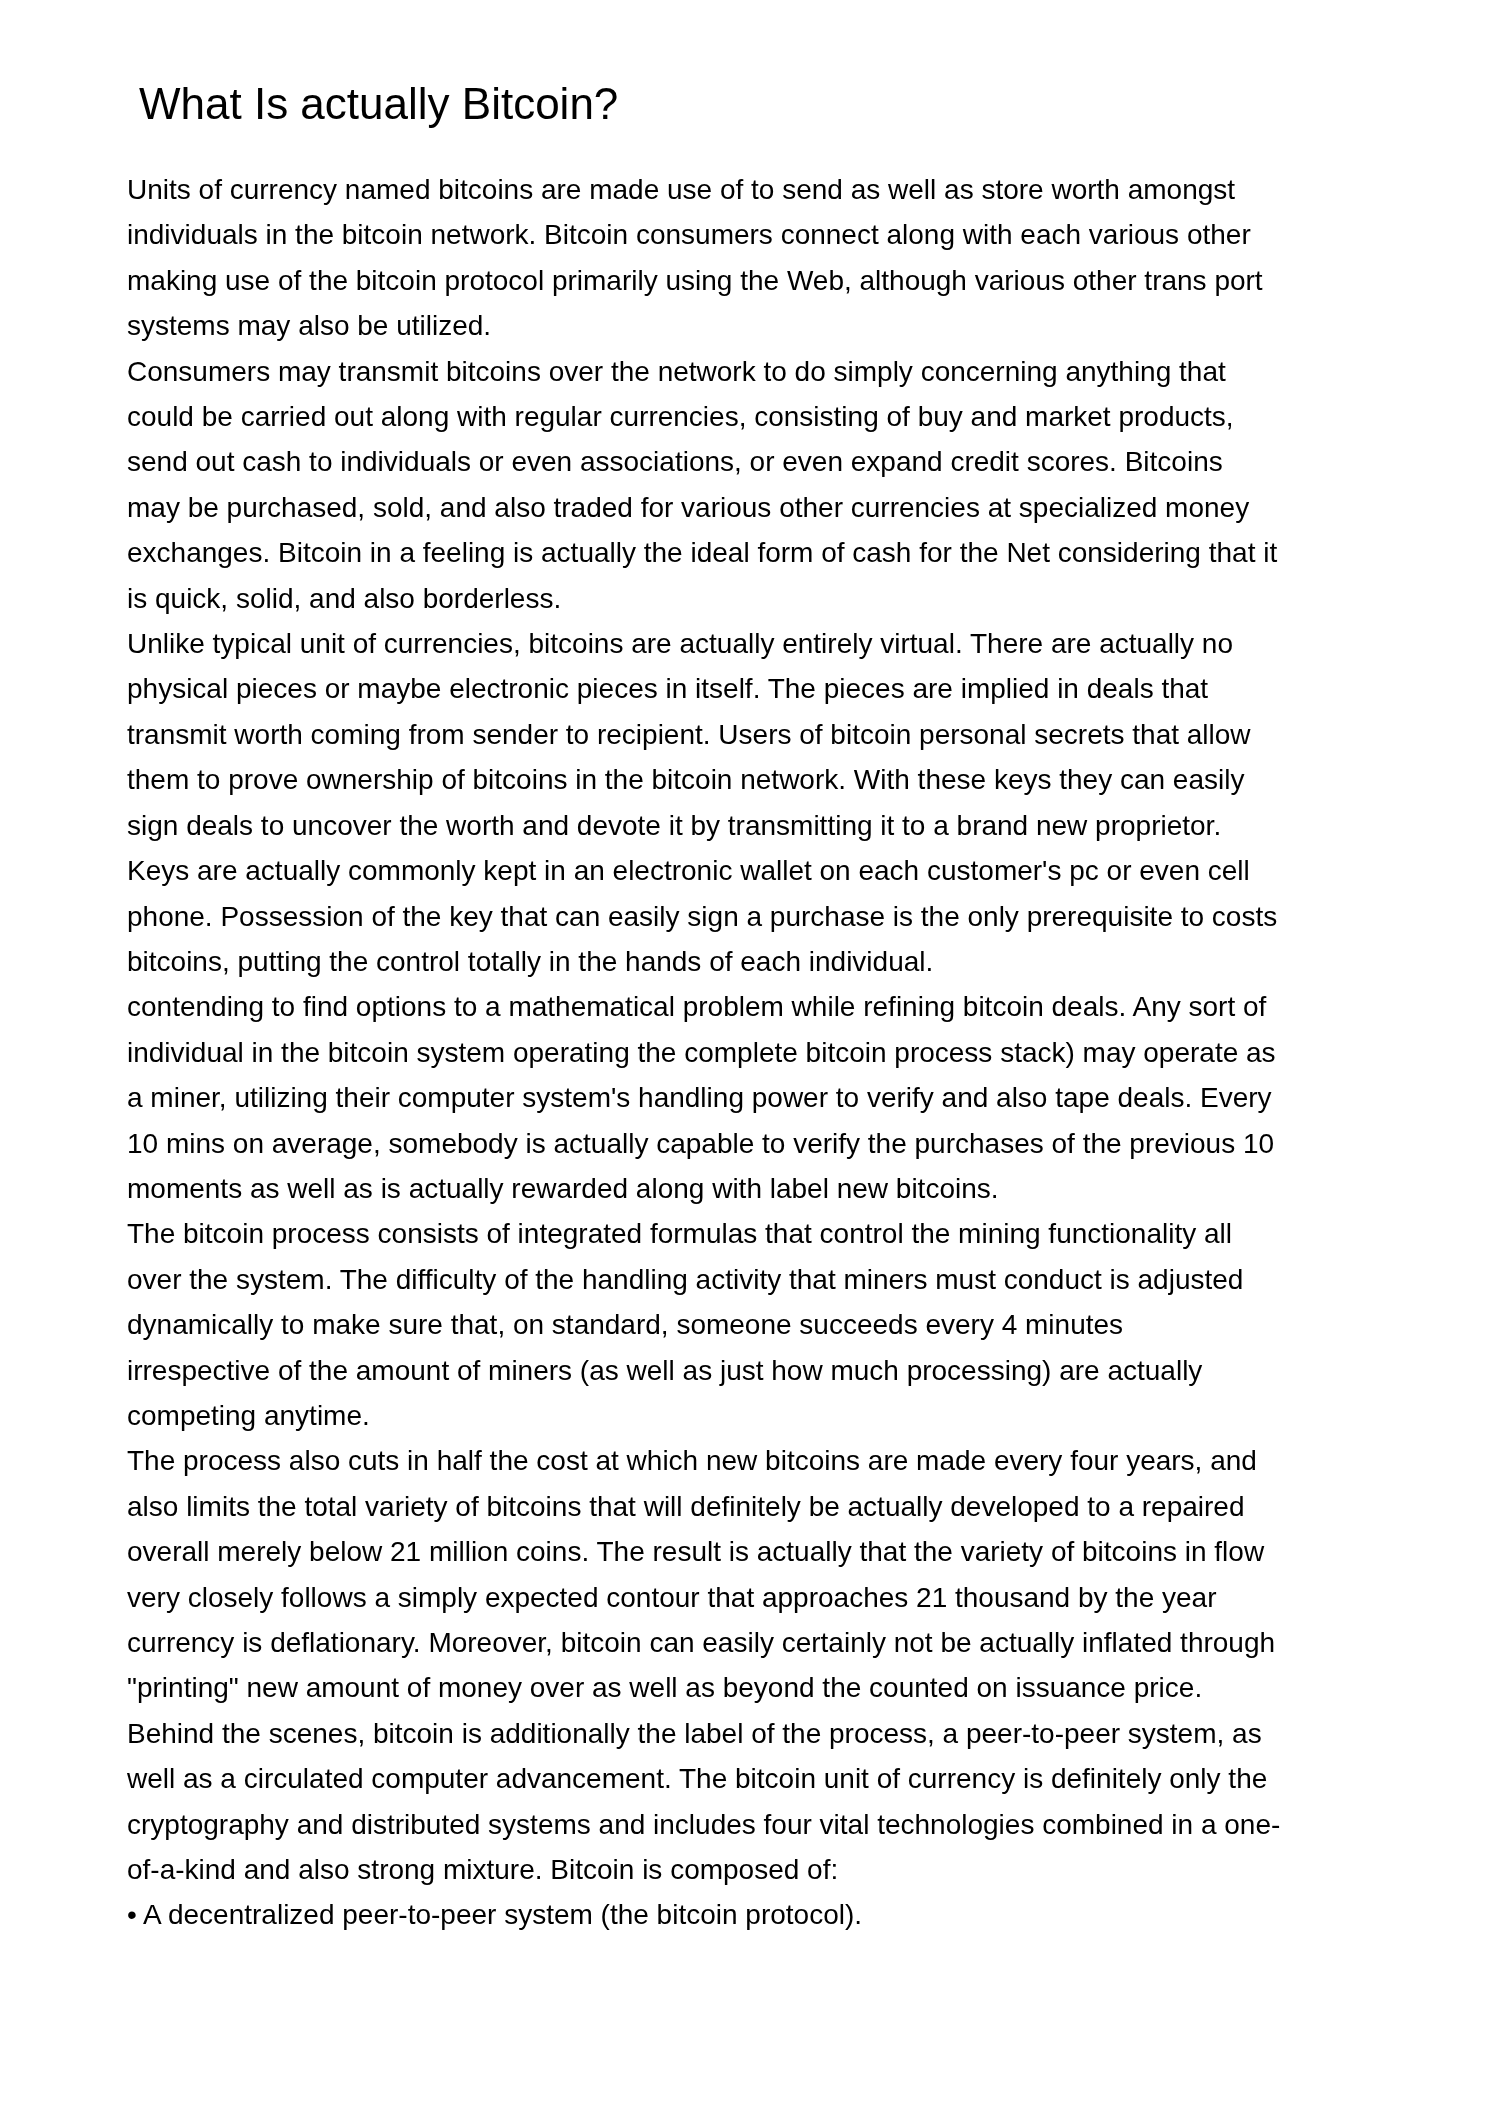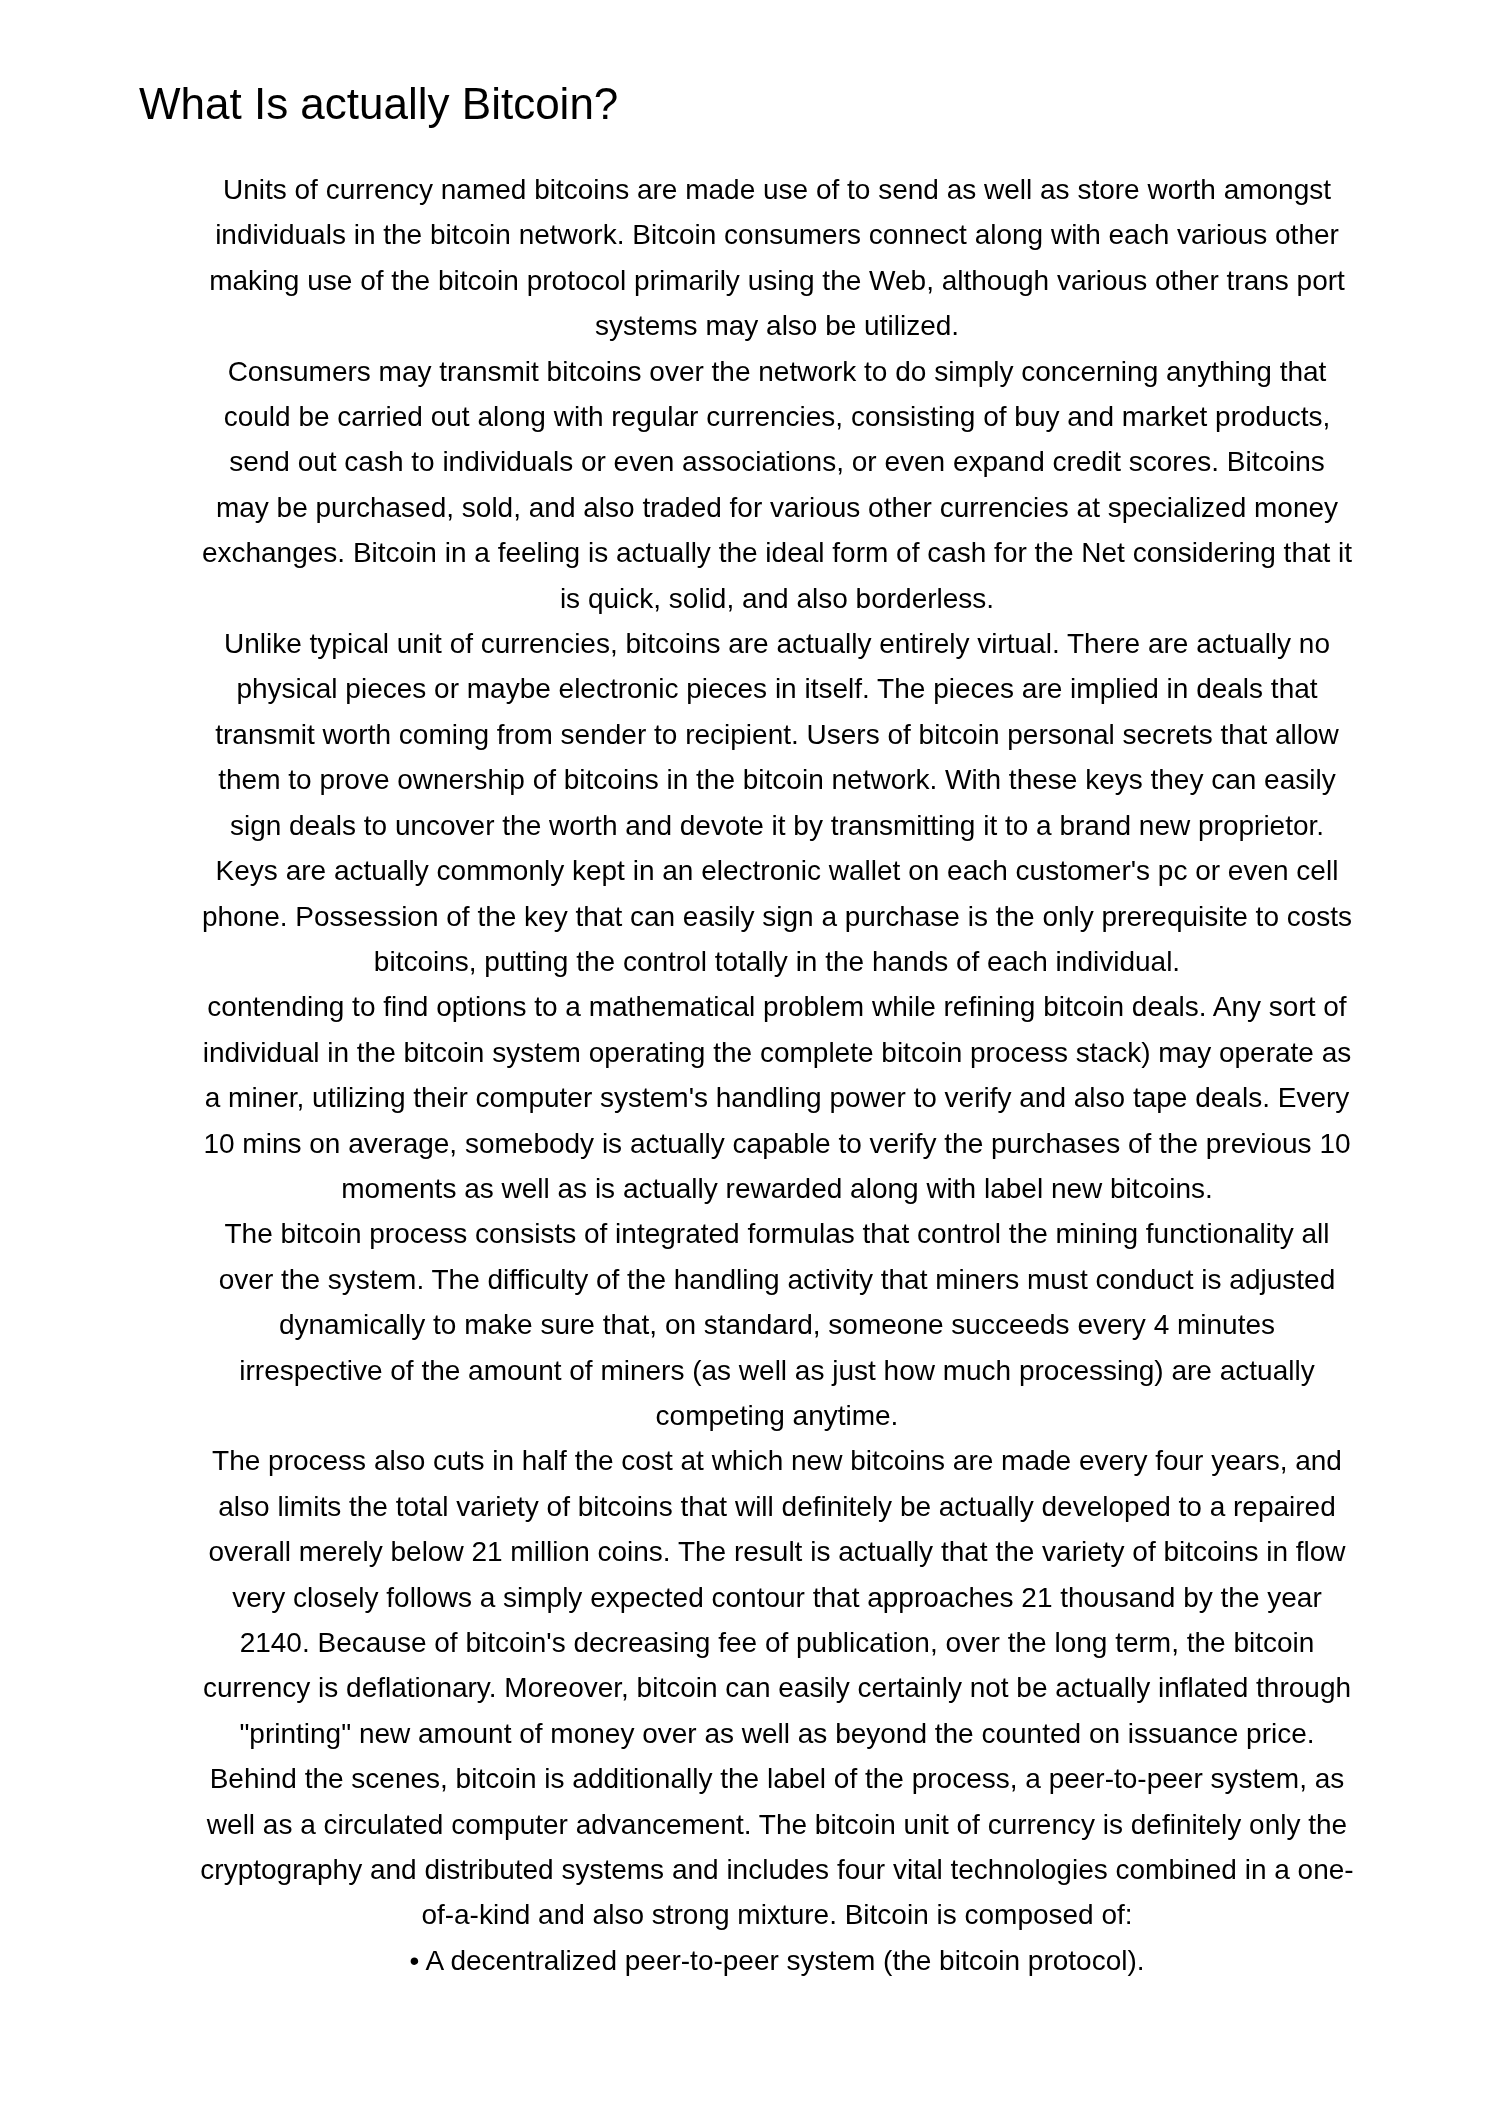--- a/index.html
+++ b/index.html
@@ -38,21 +38,20 @@
       width: 1300px;
       font-size: 28px;
       line-height: 45.4px;
     }
     .para {
       margin: 0;
     }
     .line {
       display: block;
       white-space: nowrap;
-      text-align: center;
     }
   </style>
 </head>
 <body>
 
 <div class="page">
   <h1 class="title">What Is actually Bitcoin?</h1>
 
   <div class="body">
     <p class="para">
@@ -91,21 +90,20 @@
       <span class="line">over the system. The difficulty of the handling activity that miners must conduct is adjusted</span>
       <span class="line">dynamically to make sure that, on standard, someone succeeds every 4 minutes</span>
       <span class="line">irrespective of the amount of miners (as well as just how much processing) are actually</span>
       <span class="line">competing anytime.</span>
     </p>
     <p class="para">
       <span class="line">The process also cuts in half the cost at which new bitcoins are made every four years, and</span>
       <span class="line">also limits the total variety of bitcoins that will definitely be actually developed to a repaired</span>
       <span class="line">overall merely below 21 million coins. The result is actually that the variety of bitcoins in flow</span>
       <span class="line">very closely follows a simply expected contour that approaches 21 thousand by the year</span>
-      <span class="line">2140. Because of bitcoin's decreasing fee of publication, over the long term, the bitcoin</span>
       <span class="line">currency is deflationary. Moreover, bitcoin can easily certainly not be actually inflated through</span>
       <span class="line">"printing" new amount of money over as well as beyond the counted on issuance price.</span>
     </p>
     <p class="para">
       <span class="line">Behind the scenes, bitcoin is additionally the label of the process, a peer-to-peer system, as</span>
       <span class="line">well as a circulated computer advancement. The bitcoin unit of currency is definitely only the</span>
       <span class="line">cryptography and distributed systems and includes four vital technologies combined in a one-</span>
       <span class="line">of-a-kind and also strong mixture. Bitcoin is composed of:</span>
     </p>
     <p class="para">

